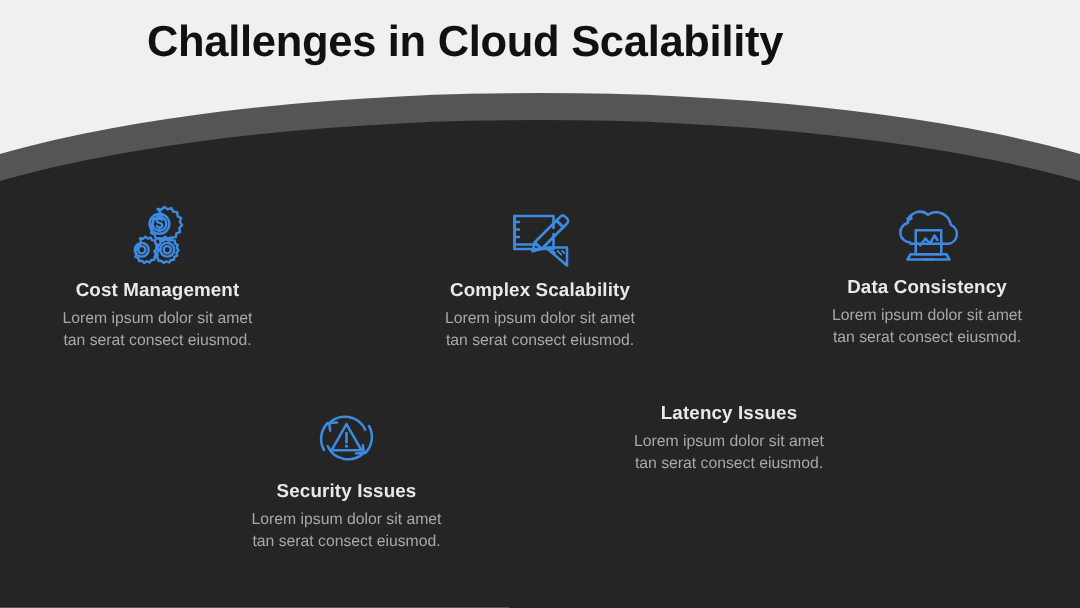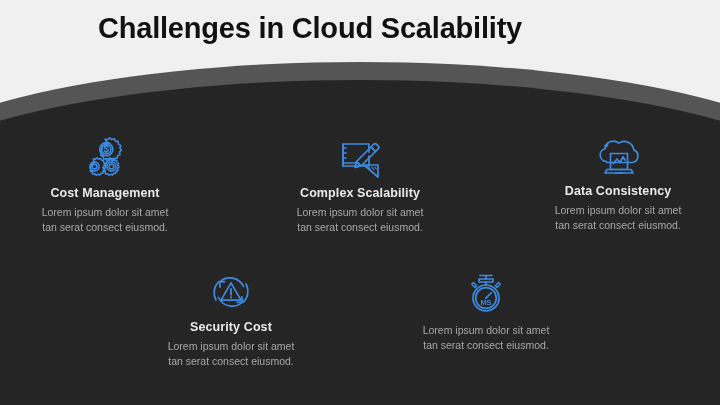--- a/index.html
+++ b/index.html
@@ -199,45 +199,25 @@
             <path d="M36 13 a15 15 0 0 1-2.5 18"></path>
             <path d="M9.5 11 l5.2-0.3M9.5 11 l0.6 5.1"></path>
             <path d="M32.5 31 l-5.2 0.3M32.5 31 l-0.6-5.1"></path>
 
             <path d="M21 11.8 L31 29.2H11z"></path>
             <path d="M21 17.8v6.0" stroke-width="1.8"></path>
             <path d="M21 26.3v0.2" stroke-width="2.1"></path>
           </g>
         </svg>
       </div>
-      <div class="item-title">Security Cost</div>
+      <div class="item-title">Security Issues</div>
       <div class="item-desc">Lorem ipsum dolor sit amet
 tan serat consect eiusmod.</div>
     </div>
 
     <div class="item" id="item-4">
-      <div class="icon-wrap">
-        <svg width="44" height="44" viewBox="0 0 44 44">
-          <g fill="none" stroke="#3d8be0" stroke-width="1.7" stroke-linejoin="round" stroke-linecap="round">
-
-            <path d="M16 5.5h12"></path>
-            <path d="M22 5.5v3.5"></path>
-            <path d="M15 9h14v3H15z"></path>
-            <path d="M22 12v3"></path>
-
-            <path d="M9.5 12.5 l3.2 3.2M9.5 12.5 l-1.8 1.8 3.2 3.2 1.8-1.8" stroke-width="1.4"></path>
-            <path d="M34.5 12.5 l-3.2 3.2M34.5 12.5 l1.8 1.8-3.2 3.2-1.8-1.8" stroke-width="1.4"></path>
-
-            <circle cx="22" cy="28" r="13"></circle>
-            <circle cx="22" cy="28" r="10.3"></circle>
-
-            <path d="M22 28 l5.2-5.2"></path>
-            <circle cx="22" cy="28" r="1.1" fill="#3d8be0" stroke="none"></circle>
-          </g>
-          <text x="22" y="35.4" text-anchor="middle" font-family="'Liberation Sans', sans-serif" font-size="7.4" font-weight="bold" fill="#3d8be0">MS</text>
-        </svg>
-      </div>
+      <div class="item-title">Latency Issues</div>
       <div class="item-desc">Lorem ipsum dolor sit amet
 tan serat consect eiusmod.</div>
     </div>
 
   </div>
 </div>
 
 </body></html>

